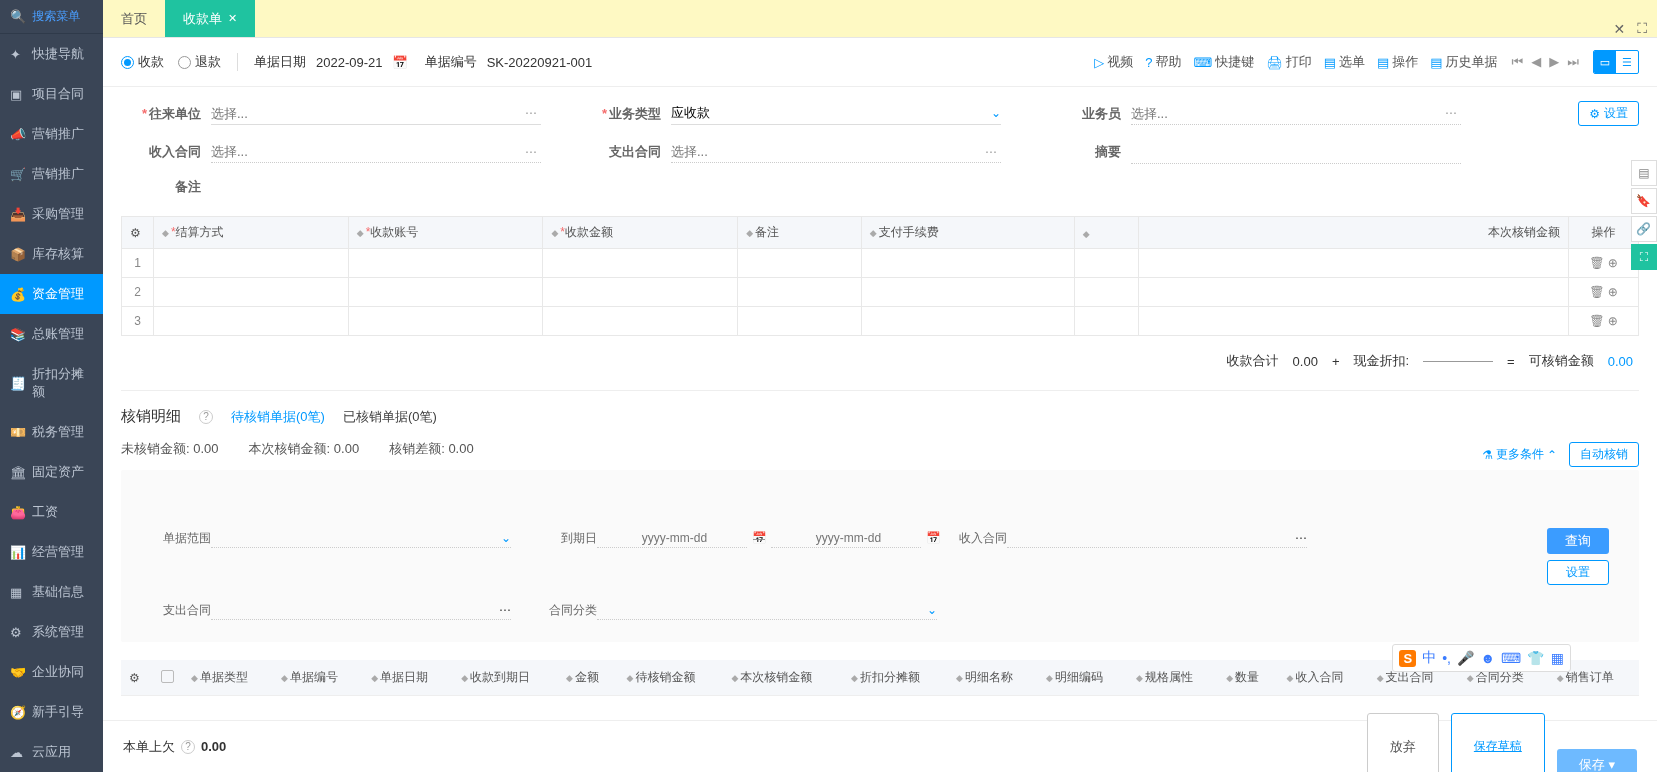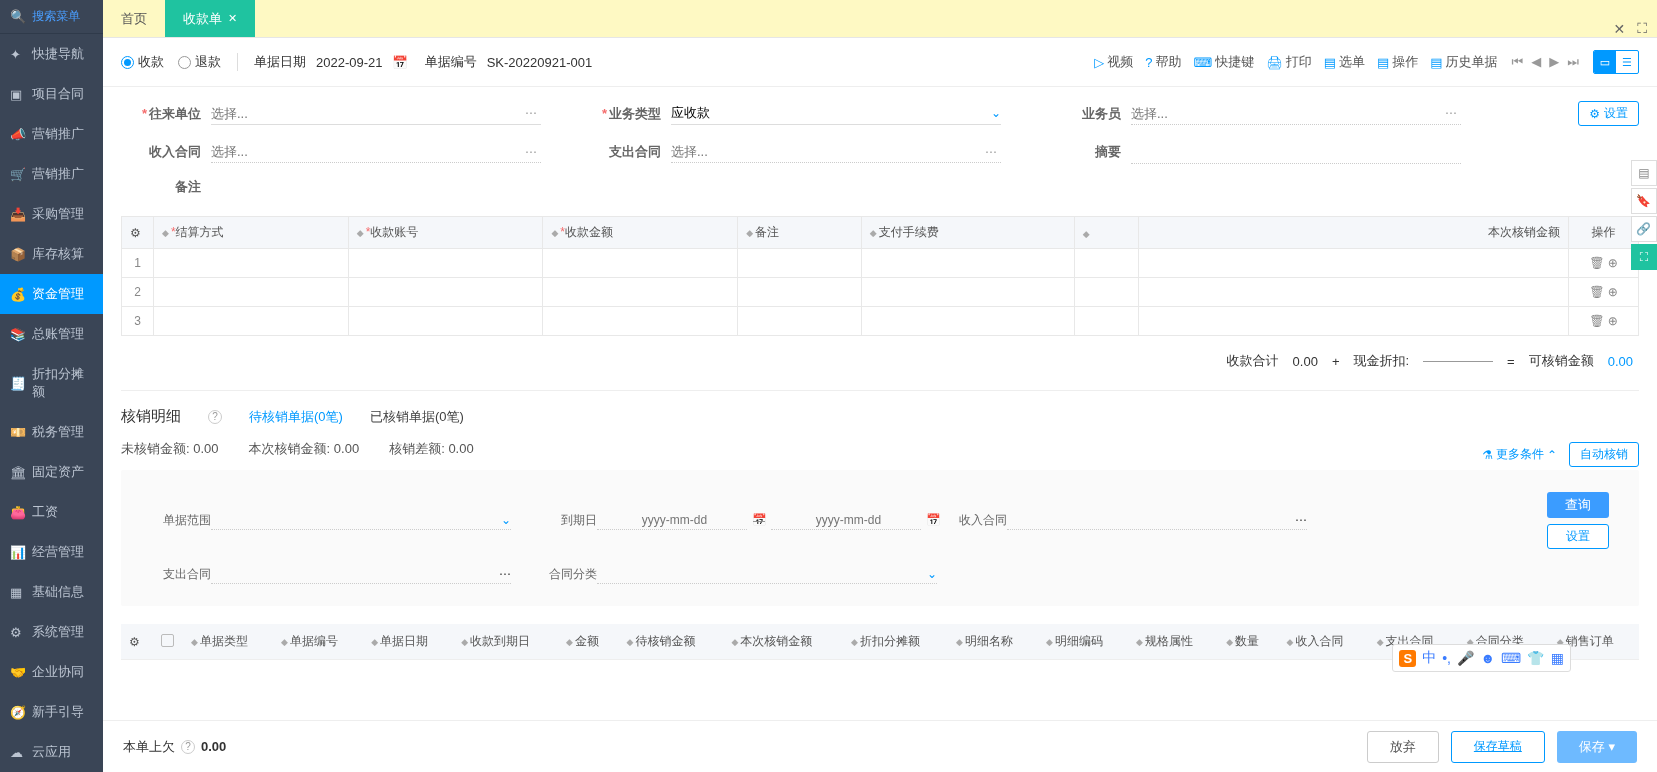--- a/index.html
+++ b/index.html
@@ -44,34 +44,34 @@
 .form-field { display:flex; align-items:center; gap:10px; min-width:420px;}
 .form-label { width:80px; text-align:right; color:#666; font-size:13px;font-weight:bold;}
 .form-label .req { color:#f56c6c; margin-right:2px;}
 .form-input { flex:1; border:none; border-bottom:1px solid #ddd; padding:4px 0; font-size:13px; background:transparent; outline:none;}
 .form-input.dashed { border-bottom:1px dotted #ccc;}
 .form-picker { flex:1; display:flex; align-items:center; border-bottom:1px solid #ddd; padding:3px 0;}
 .form-picker.dashed { border-bottom:1px dotted #ccc;}
 .form-picker input { flex:1; border:none; outline:none; font-size:13px; background:transparent;}
 .form-picker .dots { color:#999; cursor:pointer; padding:0 4px;}
 .btn-outline { border:1px solid #0099ff; color:#0099ff; background:#fff; padding:3px 10px; border-radius:3px; cursor:pointer; display:flex; align-items:center; gap:4px; font-size:12px;}
-.btn-primary { background:#3b9cff; color:#fff; border:none; padding:7px 22px; border-radius:3px; cursor:pointer; font-size:13px;}
+.btn-primary { background:#3b9cff; color:#fff; border:none; padding:7px 22px; border-radius:3px; cursor:pointer; font-size:13px;margin-top:36px;}
 .btn-primary.light { background:#6ebaff;}
 .btn-default { background:#fff; border:1px solid #ccc; color:#555; padding:6px 22px; border-radius:3px; cursor:pointer; font-size:13px;}
 .table1-wrap { margin-top:20px;}
 .table1 { width:100%; border-collapse:collapse; border:1px solid #e8e8e8;}
 .table1 th, .table1 td { border:1px solid #e8e8e8; padding:7px 8px; font-size:12px; text-align:left; background:#fff;}
 .table1 th { background:#f5f7fa; color:#555; font-weight:normal; position:relative;}
 .table1 th .sort { color:#aaa; margin-right:2px; font-size:9px;}
 .table1 th .req { color:#f56c6c;}
 .table1 td.row-num { text-align:center; color:#888; width:32px;}
 .table1 td.ops { text-align:center; width:60px; color:#888;}
 .totals { display:flex; justify-content:flex-end; align-items:center; gap:14px; padding:16px 6px; font-size:13px;}
 .totals .under { border-bottom:1px solid #999; min-width:70px; display:inline-block; text-align:right;}
-.section-head { display:flex; align-items:center; gap:27px; padding:16px 0 8px 0; border-top:1px solid #eee; margin-top:4px;}
+.section-head { display:flex; align-items:center; gap:18px; padding:16px 0 8px 0; border-top:1px solid #eee; margin-top:4px;}
 .section-title { font-size:15px; color:#333;}
 .info-icon { color:#999; border:1px solid #ccc; border-radius:50%; width:14px; height:14px; display:inline-flex; align-items:center; justify-content:center; font-size:10px;}
 .tab-link { color:#0099ff; cursor:pointer; font-size:13px;}
 .tab-text { color:#404040; font-size:13px;}
 .summary-row { display:flex; gap:30px; font-size:13px; color:#555; padding:6px 0 12px 0;}
 .filter-box { background:#fafafa; padding:14px 30px; border-radius:2px; position:relative;}
 .filter-row { display:flex; align-items:center; gap:26px; padding:8px 0;}
 .filter-field { display:flex; align-items:center; gap:0;}
 .filter-field label { width:60px; text-align:right; color:#666;}
 .filter-input { width:300px; display:flex; align-items:center; border-bottom:1px dotted #ccc; padding:2px 0;}

